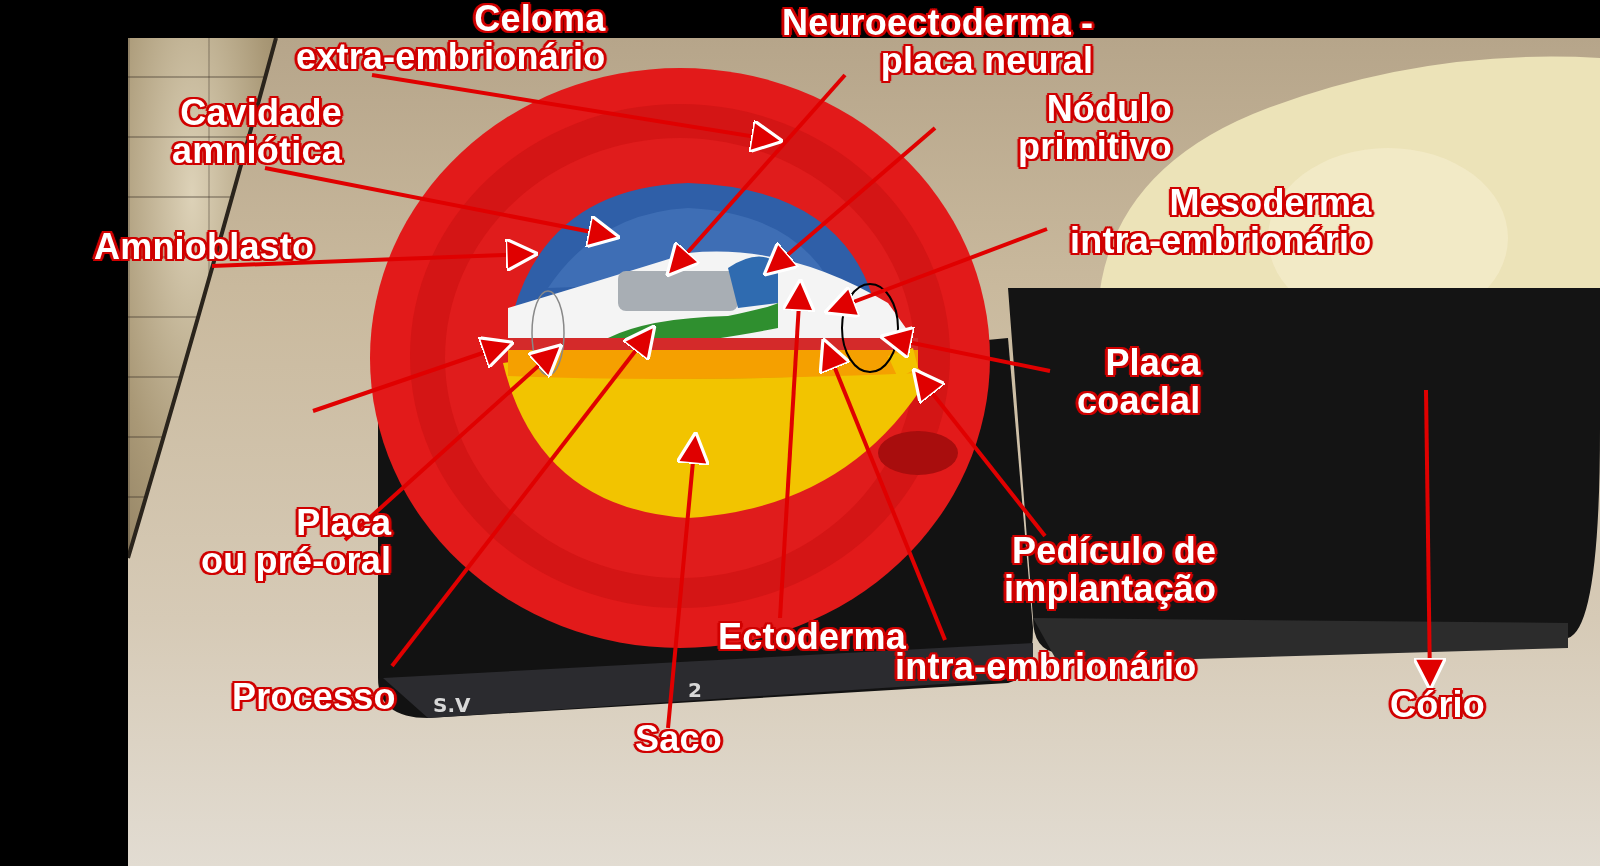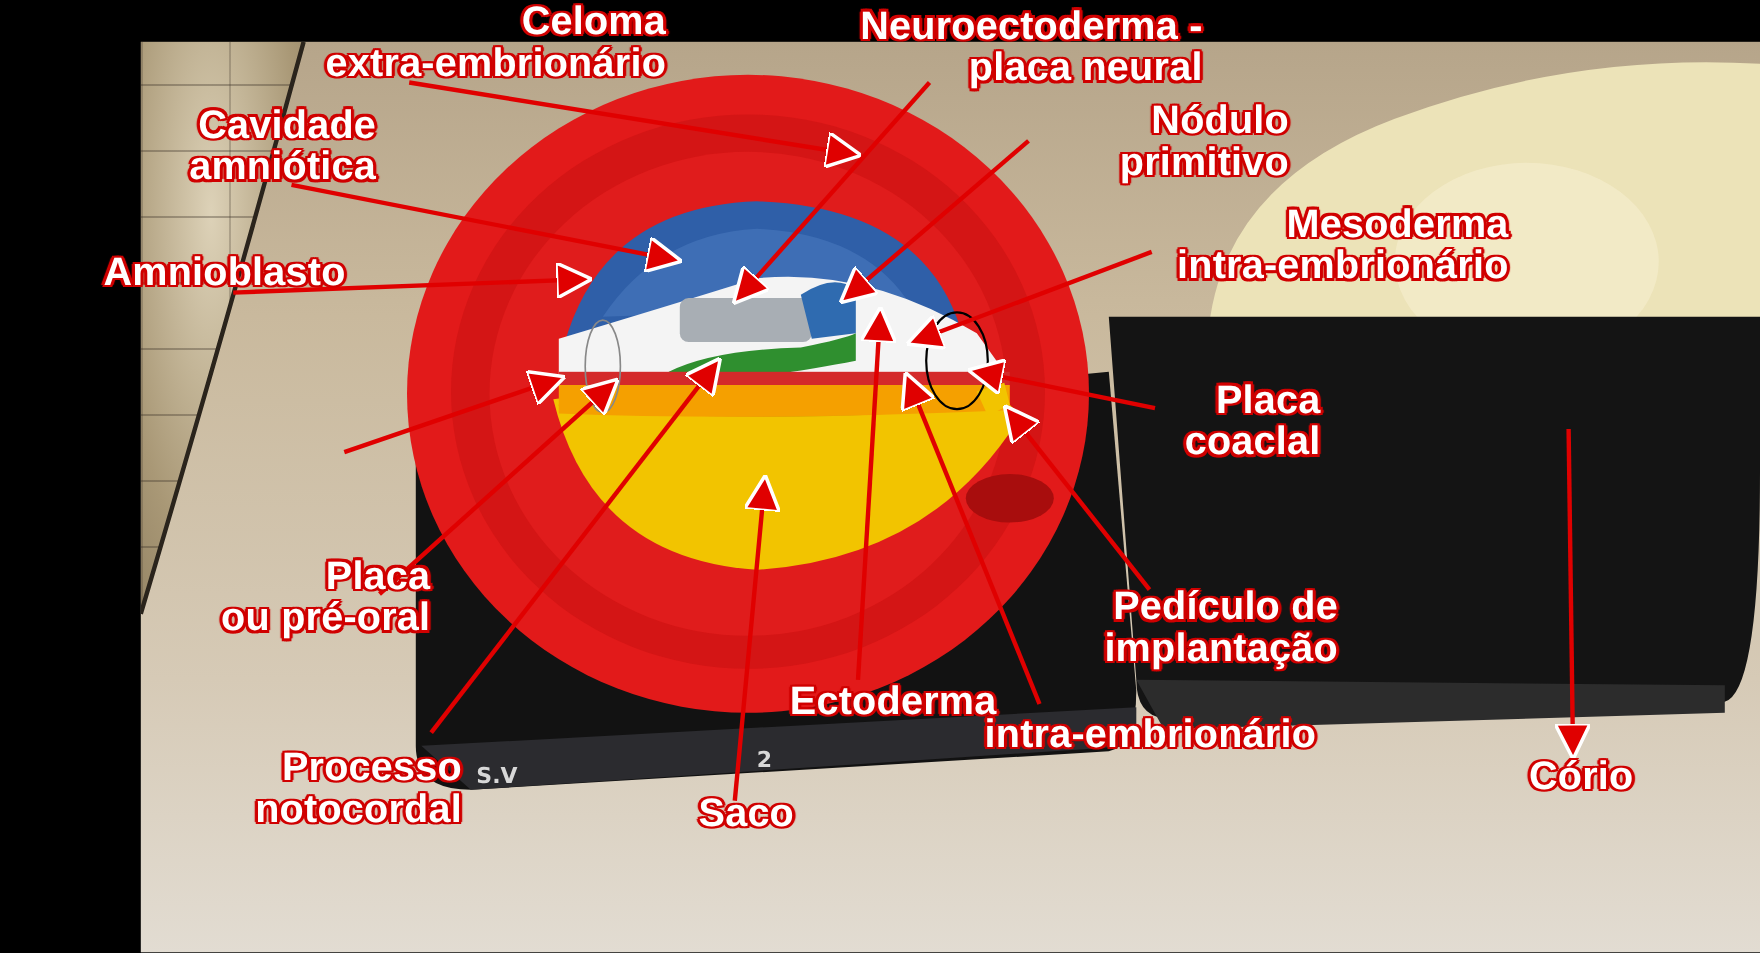--- a/index.html
+++ b/index.html
@@ -136,21 +136,20 @@
       <span>implantação</span>
   </div>
   <div class="label" style="left:718px; top:618px;">
     <span>Ectoderma</span>
   </div>
   <div class="label" style="left:895px; top:648px;">
       <span>intra-embrionário</span>
   </div>
   <div class="label" style="left:232px; top:678px;">
     <span>Processo</span>
-      <span>notocordal</span>
   </div>
   <div class="label" style="left:515px; top:720px;">
     <span style="padding-left:120px">Saco</span>
   </div>
   <div class="label" style="left:1390px; top:686px;">
     <span>Cório</span>
   </div>
 
 </div>
 

